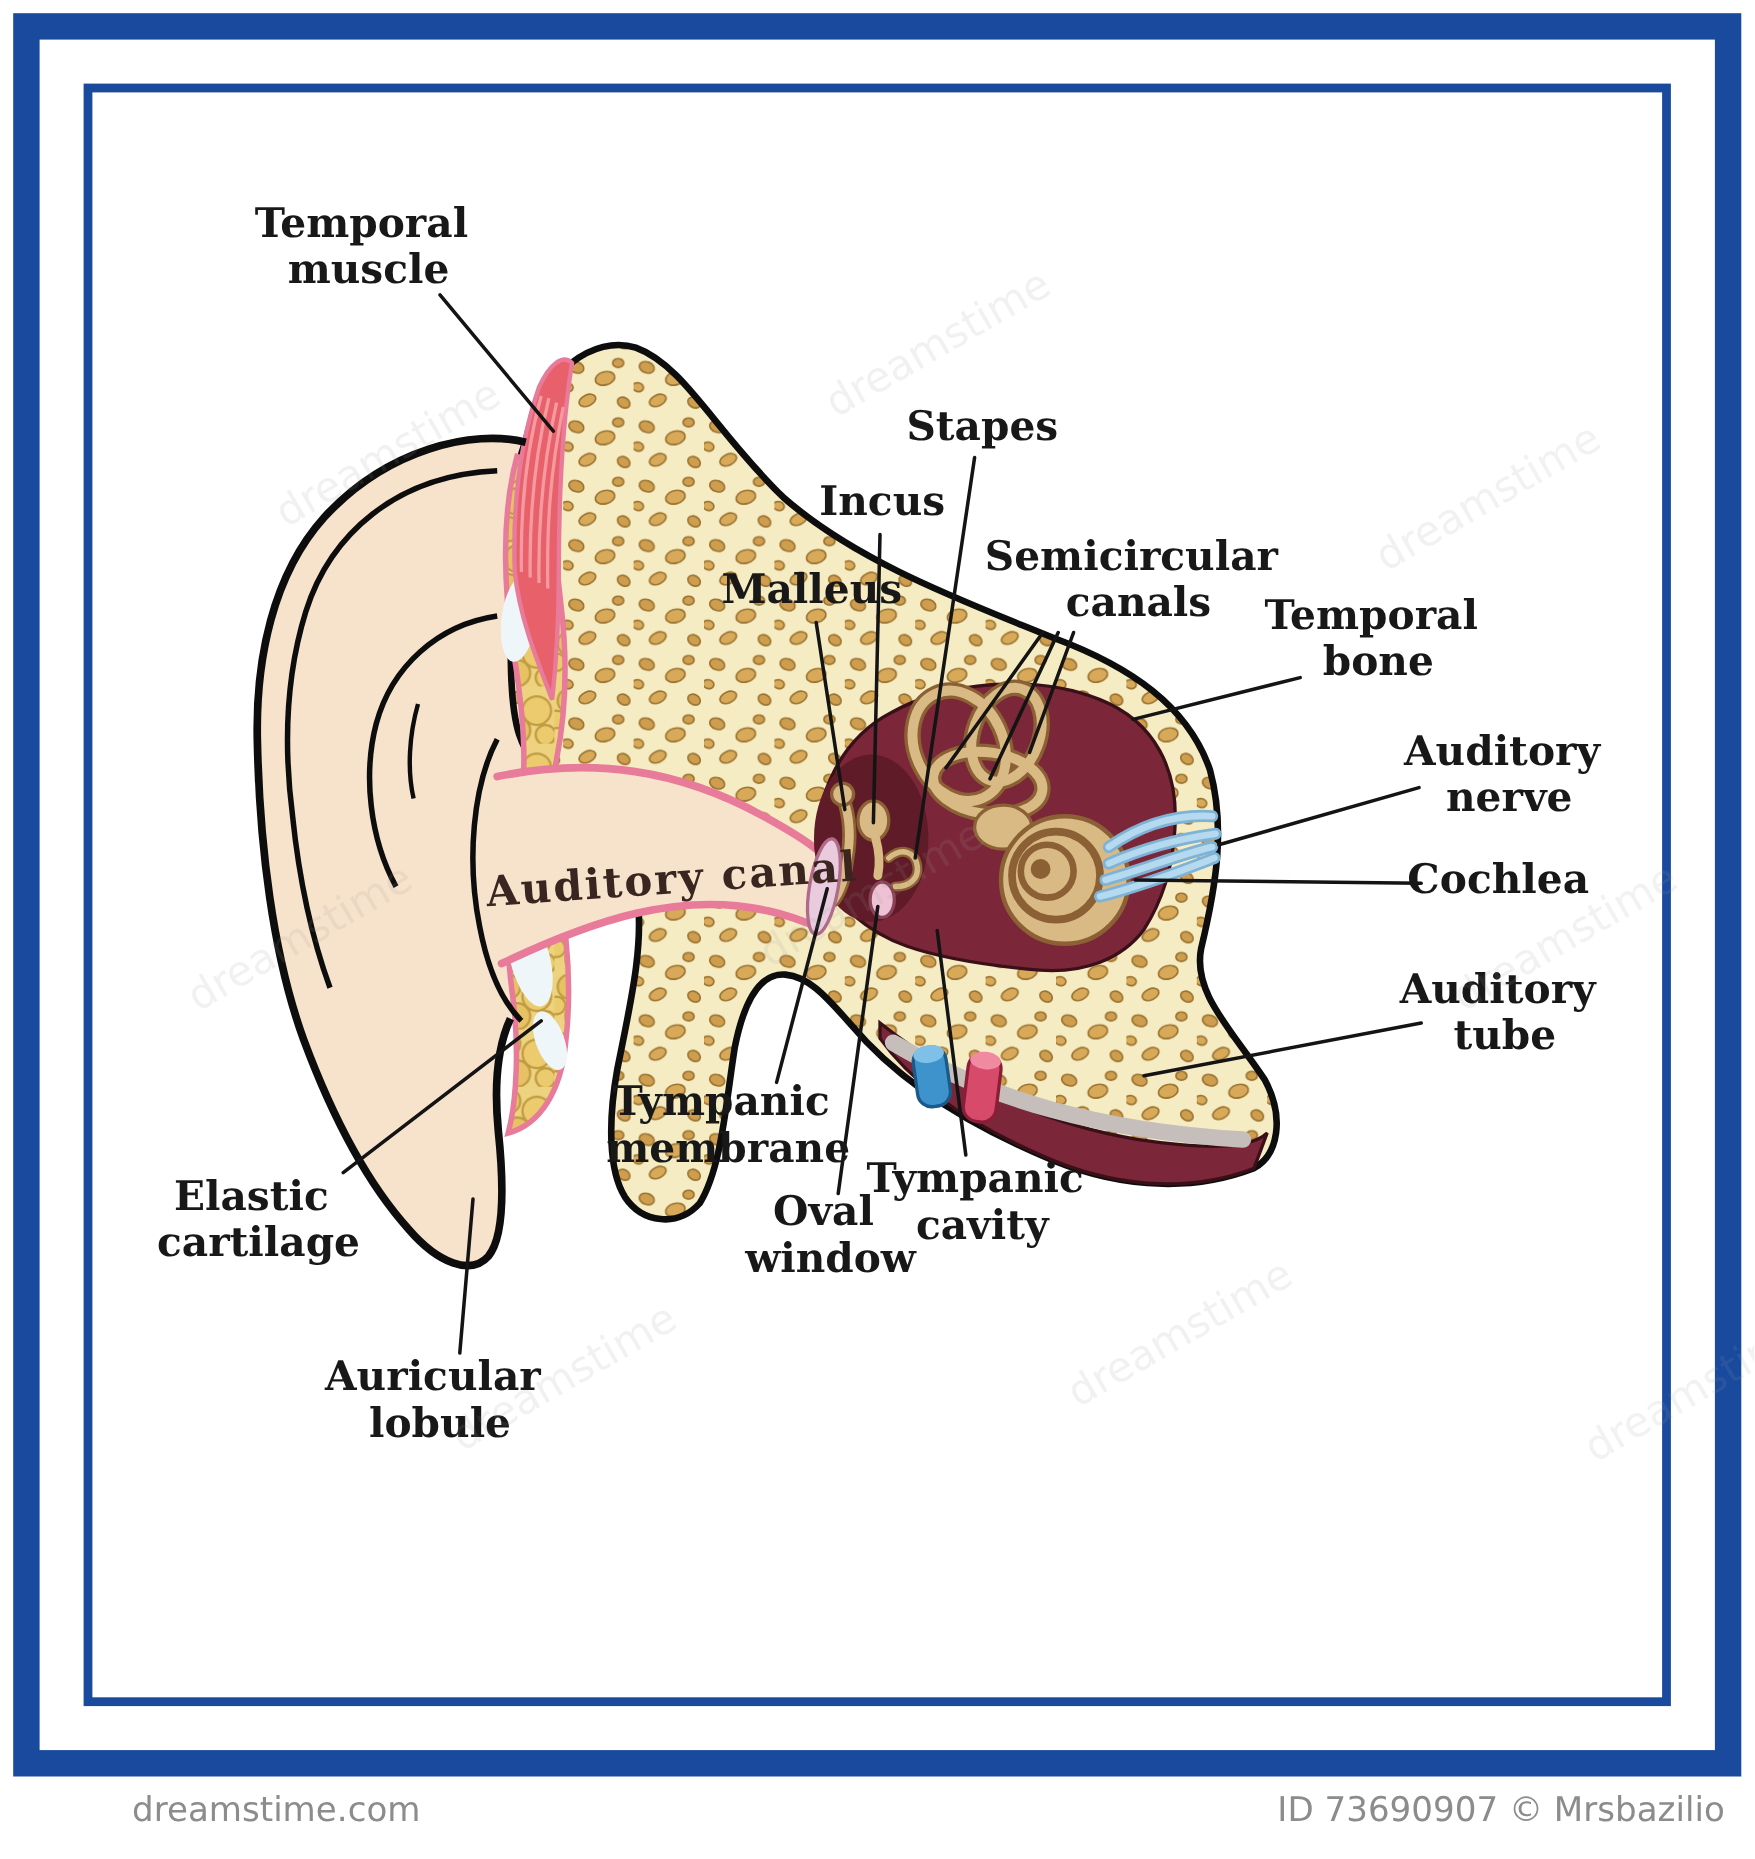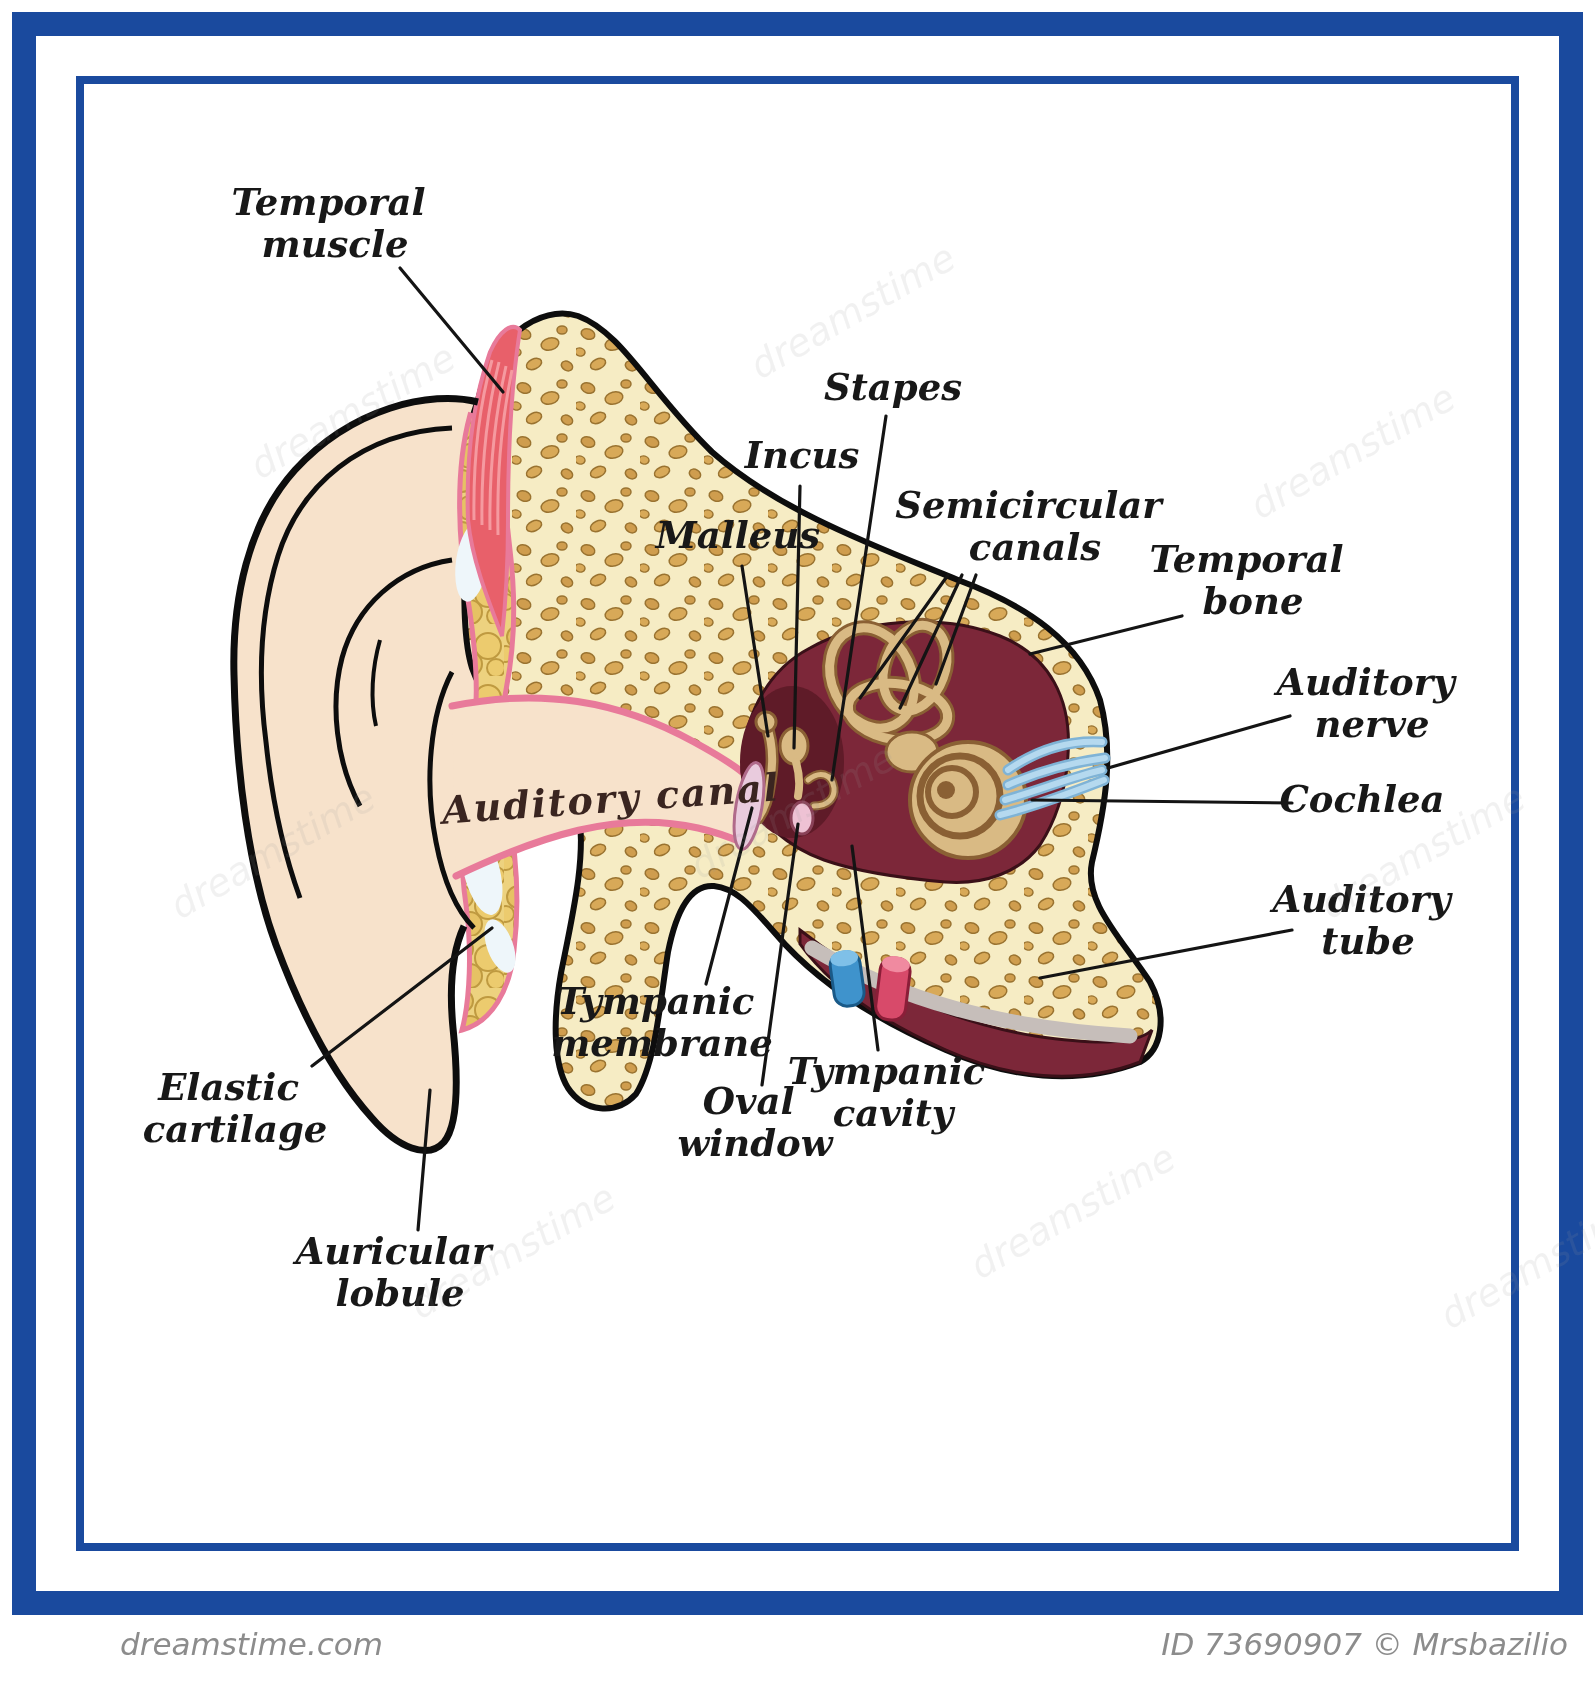--- a/index.html
+++ b/index.html
@@ -1,16 +1,16 @@
 <!DOCTYPE html>
 <html><head>
 <meta charset="utf-8">
 <style>
   html,body{margin:0;padding:0;background:#ffffff;}
-  .stage{position:relative;width:1595px;height:1690px;background:#ffffff;overflow:hidden;font-style:italic;}
+  .stage{position:relative;width:1595px;height:1690px;background:#ffffff;overflow:hidden;}
   svg{position:absolute;inset:0;display:block;}
   .lbl{font-family:"DejaVu Serif",serif;font-weight:bold;font-size:37px;fill:#181818;}
   .lbl-canal{font-family:"DejaVu Serif",serif;font-weight:bold;font-size:38px;fill:#3a2520;letter-spacing:2px;}
   .leader{stroke:#141414;stroke-width:3.2;fill:none;stroke-linecap:round;}
   .wm{font-family:"DejaVu Sans",sans-serif;font-size:31px;fill:#8c8c8c;}
   .wm-tile{font-family:"DejaVu Sans",sans-serif;font-size:38px;fill:#9a9a9a;opacity:0.13;}
   .outline{fill:none;stroke:#0d0d0d;}
 </style>
 </head>
 <body>

